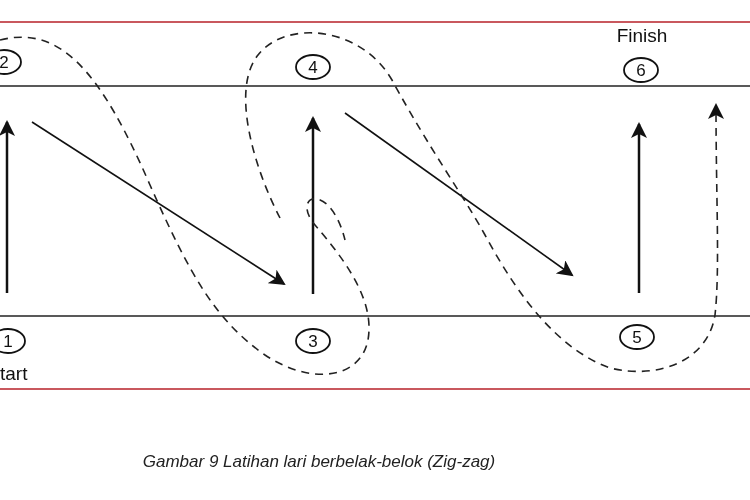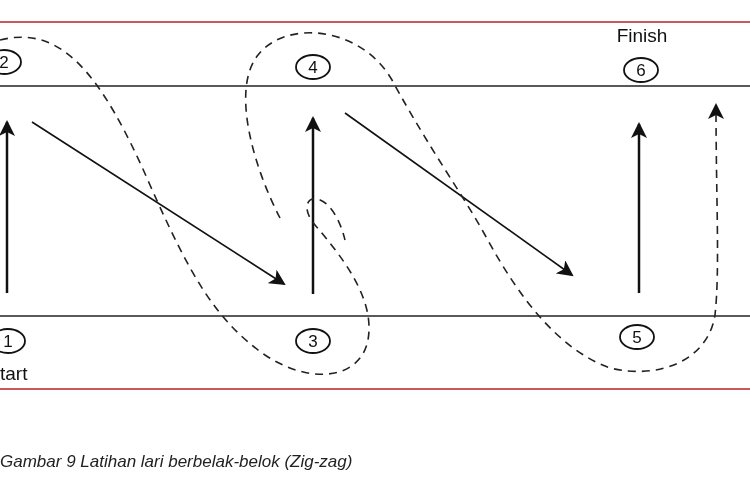--- a/index.html
+++ b/index.html
@@ -1,20 +1,20 @@
 <!DOCTYPE html>
 <html><head>
 <meta charset="utf-8">
 <style>
   html, body { margin: 0; padding: 0; background: #ffffff; }
   body { width: 750px; height: 500px; position: relative; overflow: hidden; font-family: "Liberation Sans", sans-serif; }
   .frame-line { position: absolute; left: 0; width: 750px; height: 2px; background: #c9585e; }
   #diagram { position: absolute; left: 0; top: 0; }
   .lbl { font-family: "Liberation Sans", sans-serif; fill: #111; }
-  .caption { position: absolute; left: 0; width: 638px; top: 452px; font-size: 17px; font-style: italic; color: #222; }
+  .caption { position: absolute; left: 0; width: 638px; top: 452px; text-align: center; font-size: 17px; font-style: italic; color: #222; }
 </style>
 </head>
 <body>
 
 <div class="frame-line" style="top:21px;"></div>
 <div class="frame-line" style="top:388px;"></div>
 
 <svg id="diagram" width="750" height="400" viewBox="0 0 750 400">
   <defs>
     <marker id="arr" markerWidth="10" markerHeight="10" refX="8" refY="5" orient="auto" markerUnits="userSpaceOnUse">

